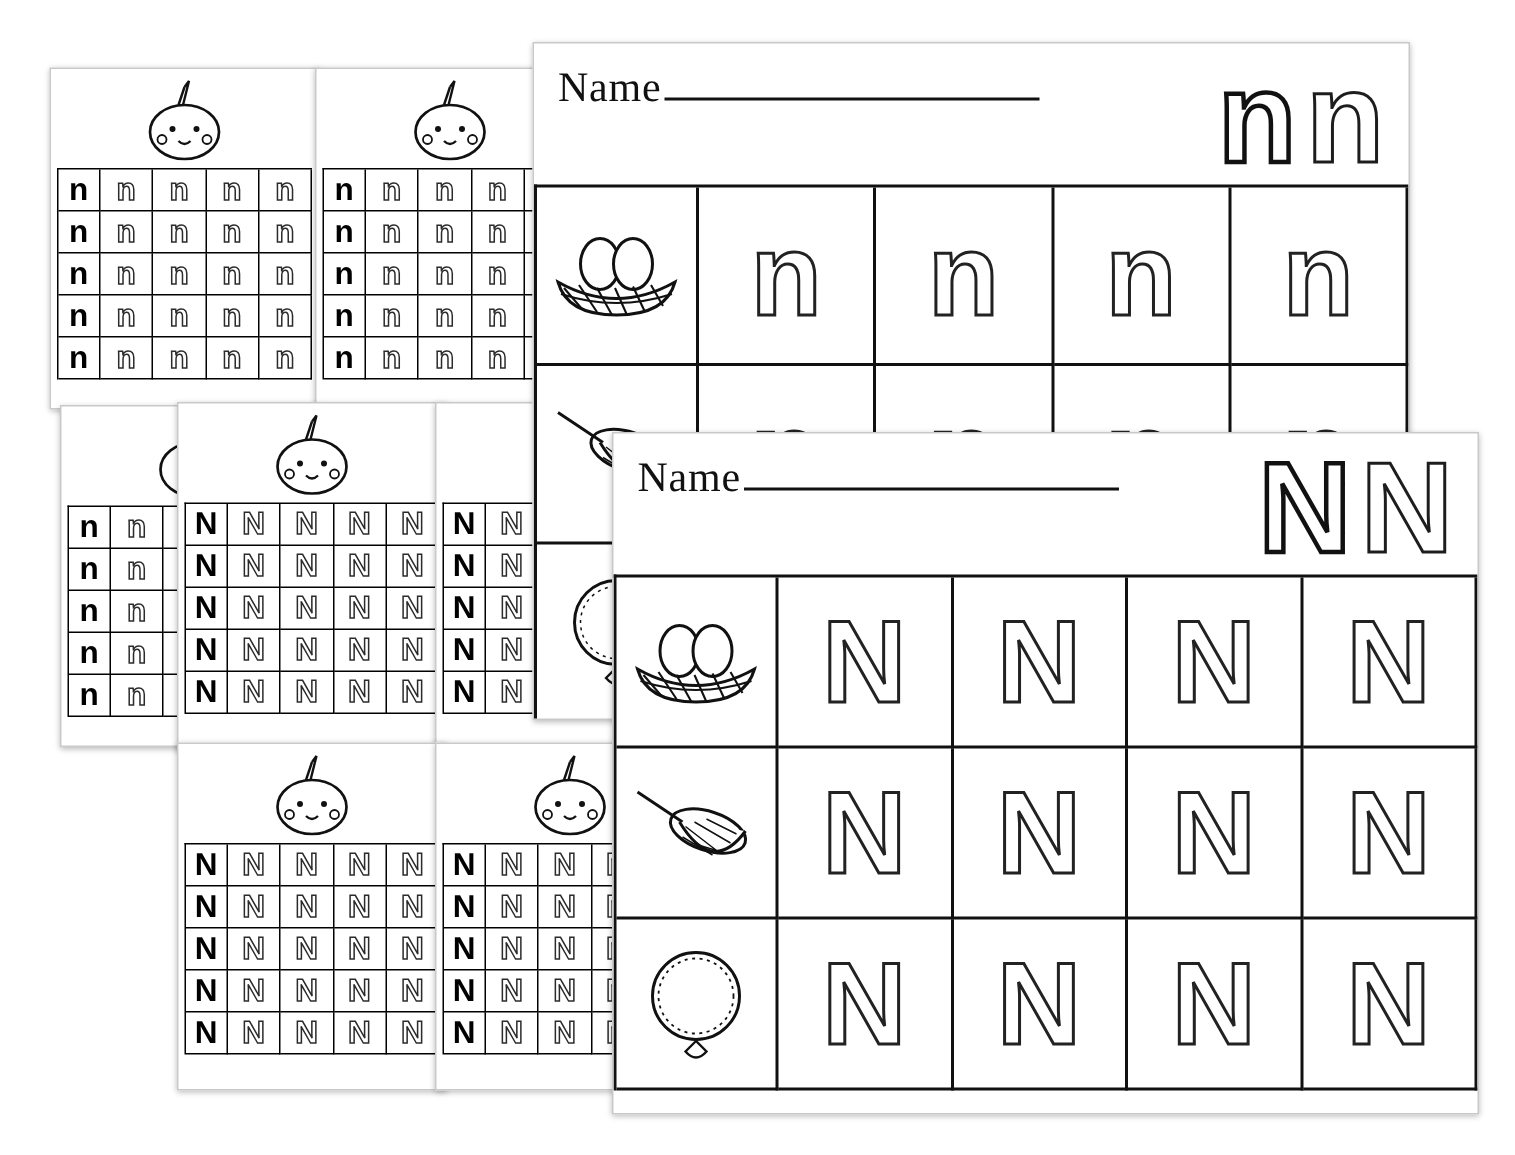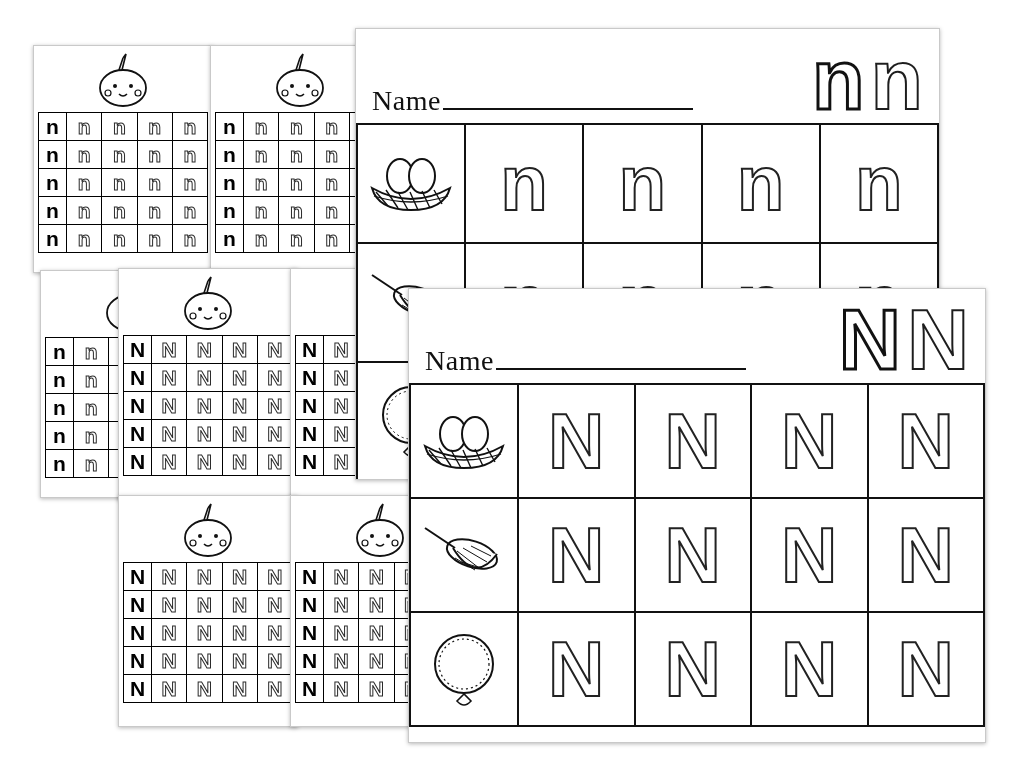--- a/index.html
+++ b/index.html
@@ -42,21 +42,21 @@
   .mini-grid .c .tr{font-size:21px;line-height:1;}
   .trace{
     color:transparent;
     -webkit-text-stroke:1px #2b2b2b;
     font-weight:bold;
   }
 
   
   .big{padding:0;}
   .big .topbar{
-    display:flex;align-items:flex-end;justify-content:space-between;
+    display:flex;justify-content:space-between;
     padding:14px 16px 6px 16px;
   }
   .nameline{display:flex;align-items:baseline;gap:0px;}
   .nameword{font-size:28px;letter-spacing:.5px;color:#111;font-family:"Liberation Serif", serif;}
   .ruled{
     display:inline-block;
     border-bottom:2.5px solid #111;
     width:250px;
     height:20px;
     margin-left:2px;

